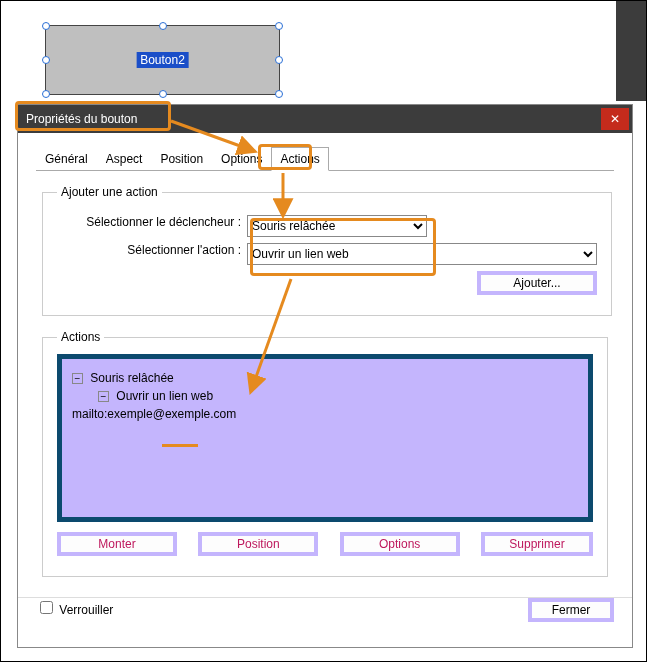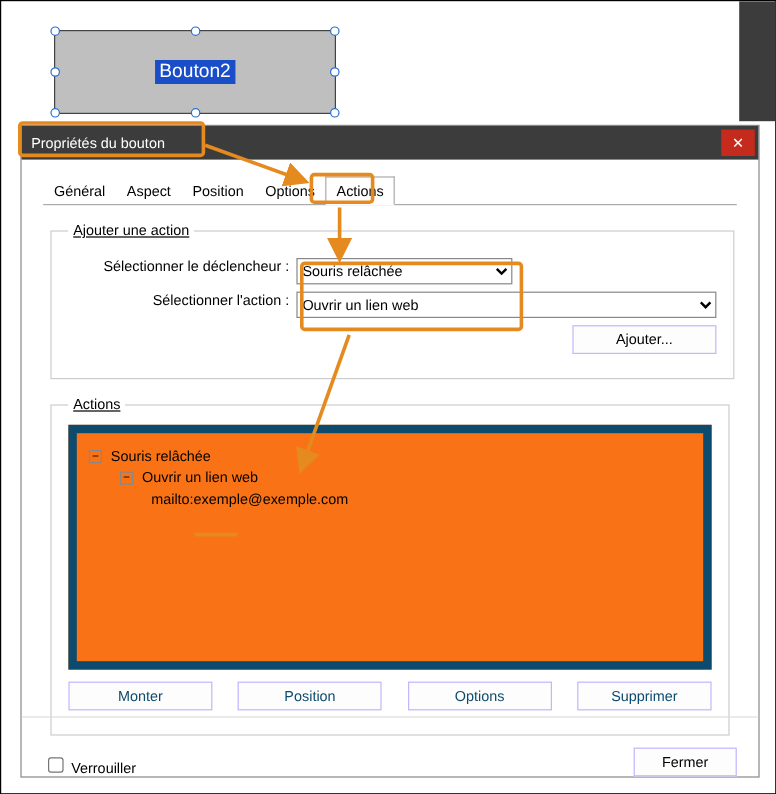--- a/index.html
+++ b/index.html
@@ -25,21 +25,21 @@
   .canvas-btn .sel-dot {
     position: absolute; width: 8px; height: 8px;
     background: #fff; border: 1px solid #2a6fd6; border-radius: 50%;
     transform: translate(-50%,-50%);
   }
   .d1{left:0;top:0} .d2{left:50%;top:0} .d3{left:100%;top:0}
   .d4{left:0;top:50%} .d5{left:100%;top:50%}
   .d6{left:0;top:100%} .d7{left:50%;top:100%} .d8{left:100%;top:100%}
   .canvas-btn .label {
     position: absolute; left:50%; top:50%; transform:translate(-50%,-50%);
-    background:#1a4ec8; color:#fff; padding:1px 4px; font-size:16px;
+    background:#1a4ec8; color:#fff; padding:1px 4px; font-size:12px;
   }
   .right-edge { position:absolute; right:0; top:0; width:30px; height:100px; background:#3c3c3c;}
   
   .dialog {
     position:absolute; left:16px; top:103px; width:616px; height:544px;
     background:#fff; border:1px solid #888;
   }
   .titlebar {
     height:28px; background:#3c3c3c; color:#fff; display:flex; align-items:center;
     padding:0 8px; font-size:12px;
@@ -48,43 +48,43 @@
   .close-btn{ width:28px;height:22px;background:#c42b1c;color:#fff;
     display:flex;align-items:center;justify-content:center;font-size:12px;
     position:absolute; right:3px; top:3px;}
   .tabs { display:flex; margin:14px 0 0 18px; }
   .tab { padding:4px 8px; border:1px solid transparent; cursor:pointer;}
   .tab.active { border:1px solid #aaa; border-bottom:1px solid #fff; background:#fff;}
   .tab-strip-line{ border-bottom:1px solid #aaa; margin:-1px 18px 0 18px;}
   fieldset {
     border:1px solid #ccc; margin:14px 24px; padding:10px 14px 14px 14px;
   }
-  legend { padding:0 4px;text-decoration:underline; }
+  legend { padding:0 4px; }
   .row { display:flex; align-items:flex-start; margin:6px 0;}
   .row label{ width:190px; text-align:right; padding-right:6px;}
   select, input[type=text]{
     font:inherit; height:22px; border:1px solid #888; background:#fff;
   }
   .btn {
-    height:24px; border:1px solid #c4b5fd; background:#fdfdfd; padding:0 16px;
+    height:24px; border:4px solid #c4b5fd; background:#fdfdfd; padding:0 16px;
     cursor:pointer; font:inherit;
   }
-  .btn:disabled{ color:#0c4a6e; }
+  .btn:disabled{ color:#be185d; }
   .tree {
-    border:7px solid #0c4a6e; height:204px; padding:8px 10px; overflow:auto; background:#f97316;
+    border:5px solid #0c4a6e; height:168px; padding:8px 10px; overflow:auto; background:#c4b5fd;
   }
   .tree .node{ margin:4px 0;}
   .tree .exp{
     display:inline-block; width:11px;height:11px;border:1px solid #888;
     line-height:9px;text-align:center;font-size:10px;margin-right:4px;
     vertical-align:middle;
   }
   .footer {
     position:absolute; left:0; right:0; bottom:0; height:50px;
-    border-top:1px solid #ddd; display:flex; align-items:flex-end; padding:0 18px;
+    border-top:1px solid #ddd; display:flex; align-items:flex-start; padding:0 18px;
   }
   .footer .spacer{flex:1}
   .annot { position:absolute; pointer-events:none; }
   .annot-box { border:3px solid #e58a1f; border-radius:4px;}
   .underline { position:absolute; height:3px; background:#e58a1f;}
 </style>
 </head>
 <body>
 
 <div class="right-edge"></div>
@@ -140,21 +140,21 @@
     <legend>Actions</legend>
     <div class="tree">
       <div class="node">
         <span class="exp">−</span>
         <span>Souris relâchée</span>
       </div>
       <div class="node" style="margin-left:26px">
         <span class="exp">−</span>
         <span>Ouvrir un lien web</span>
       </div>
-      <div class="node" style="margin-left:52px">
+      <div class="node" style="">
         <span>mailto:exemple@exemple.com</span>
       </div>
     </div>
     <div class="row" style="justify-content:space-between; margin-top:10px;">
       <button class="btn" disabled="" style="width:120px">Monter</button>
       <button class="btn" disabled="" style="width:120px">Position</button>
       <button class="btn" disabled="" style="width:120px">Options</button>
       <button class="btn" disabled="" style="width:112px">Supprimer</button>
     </div>
   </fieldset>

